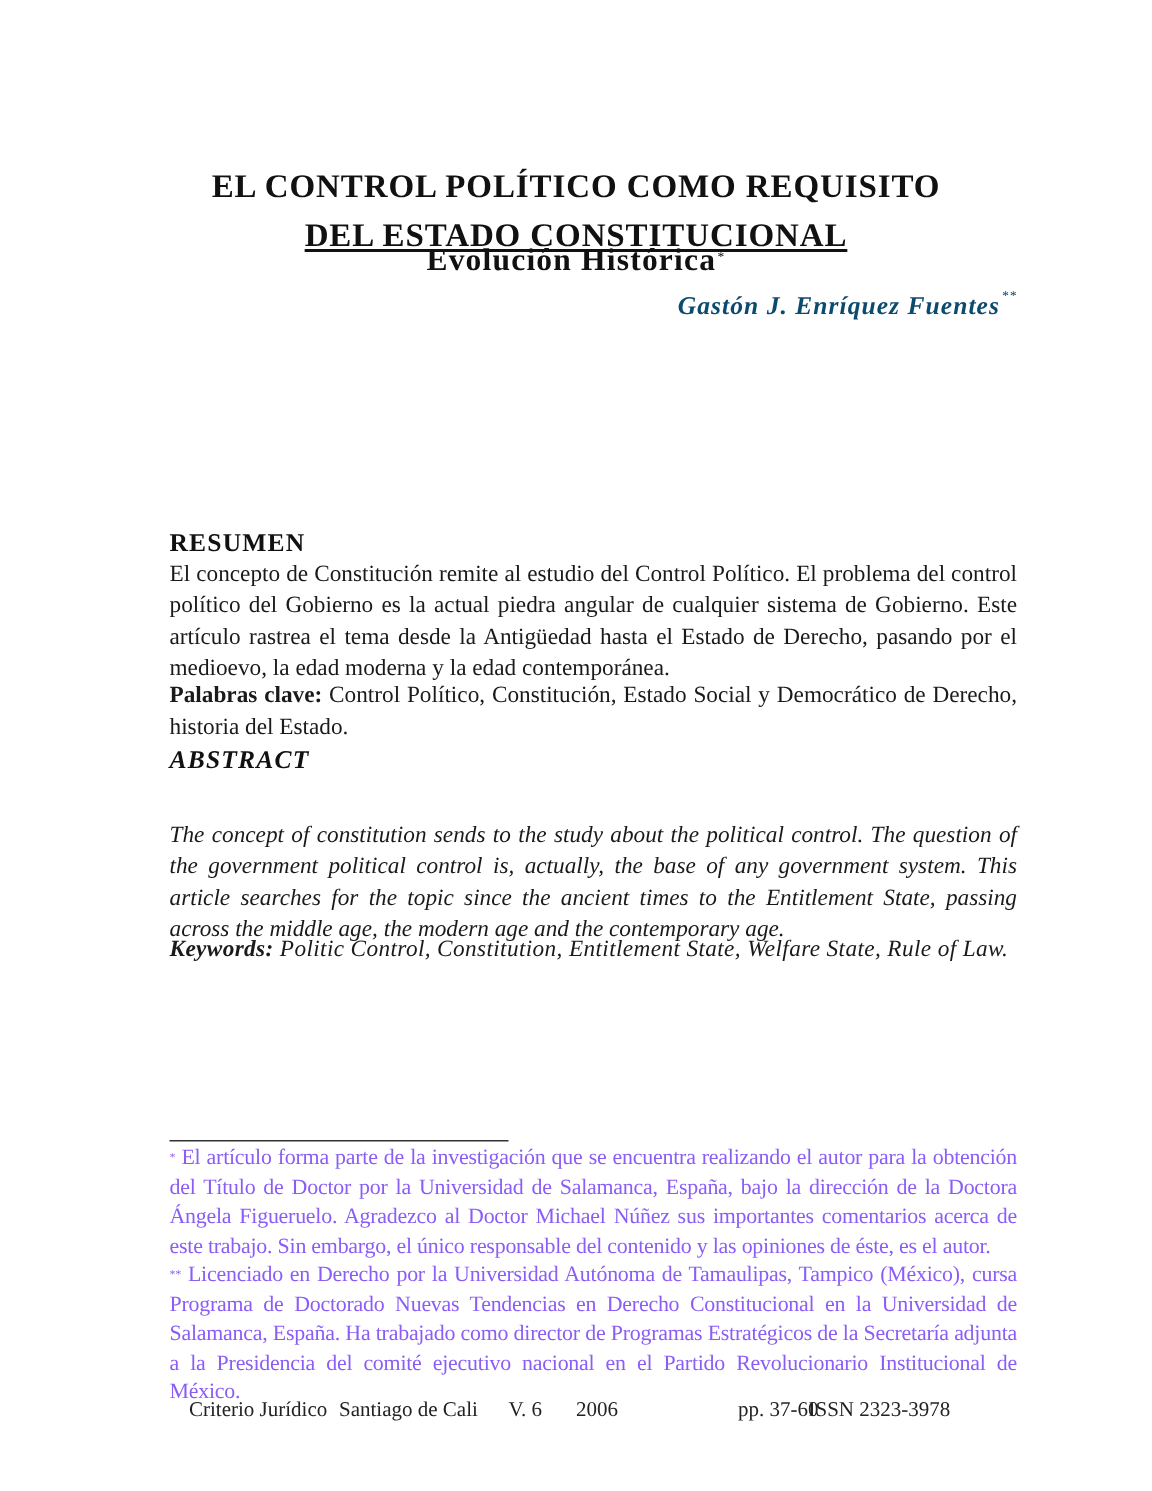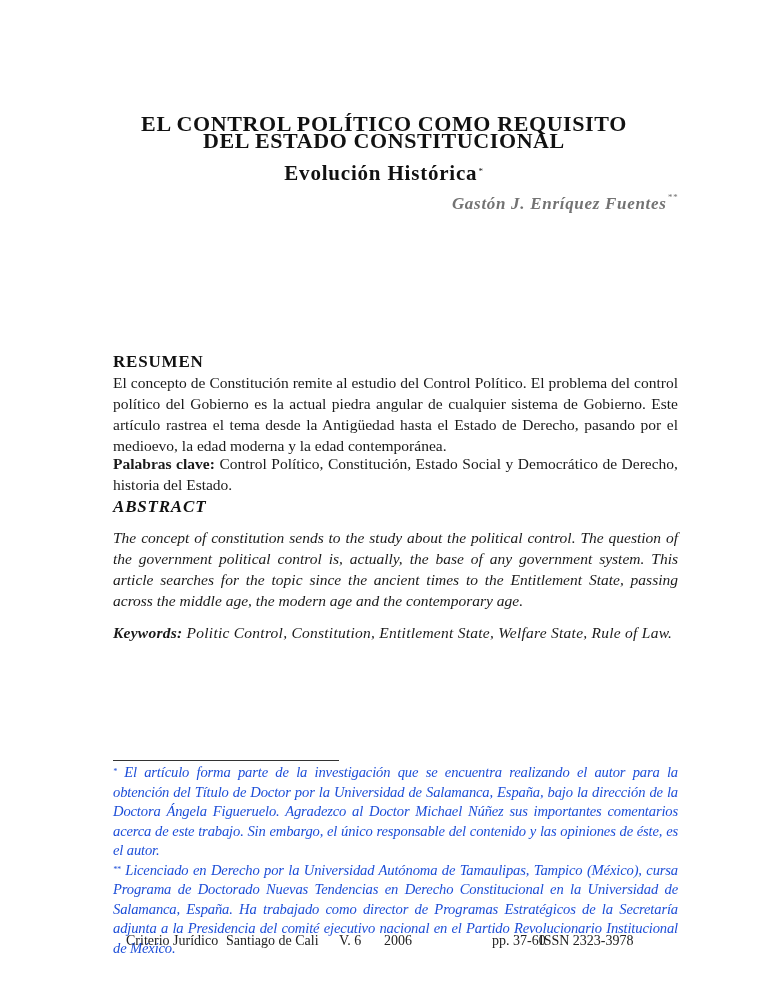--- a/index.html
+++ b/index.html
@@ -23,38 +23,38 @@
       width: 768px;
       text-align: center;
       font-weight: bold;
       font-size: 22px;
       line-height: 25px;
       letter-spacing: 0.6px;
       color: #111;
       white-space: nowrap;
     }
     .title-1 { top: 111px; }
-    .title-2 { top: 128px; }
+    .title-2 { top: 144px; text-decoration: underline; }
     .title-3 { top: 161px; font-size: 21px; letter-spacing: 0.8px; }
     sup.fn {
       font-size: 9px;
       vertical-align: top;
       position: relative;
       top: -2px;
       font-weight: normal;
       margin-left: 1px;
     }
     .author {
       top: 194px;
       right: 90px;
       font-style: italic;
       font-weight: bold;
       font-size: 17px;
       letter-spacing: 0.7px;
-      color: #737373;
+      color: #0c4a6e;
       white-space: nowrap;
     }
 
     
     .section {
       left: 113px;
       width: 565px;
     }
     .heading {
       font-weight: bold;
@@ -72,43 +72,42 @@
       color: #1a1a1a;
       margin-top: 16px;
     }
     .para.italic { font-style: italic; }
     .kw-label { font-weight: bold; }
 
     .resumen-head { top: 352px; }
     .resumen-body { top: 356px; }
     .palabras { top: 437px; }
     .abstract-head { top: 497px; }
-    .abstract-body { top: 511px; }
+    .abstract-body { top: 530px; }
     .keywords { top: 606px; }
     .keywords .para { text-align: left; letter-spacing: 0.25px; }
 
     
     .fn-rule {
       left: 113px;
       top: 760px;
       width: 226px;
       height: 0;
       border-top: 1px solid #333;
     }
     .footnotes {
       left: 113px;
       top: 763px;
       width: 565px;
       font-size: 14.6px;
       line-height: 19.5px;
       text-align: justify;
       text-align-last: left;
-      color: #1d4ed8;
+      color: #8b5cf6;
       letter-spacing: -0.15px;
-      font-style: italic;
     }
     .footnotes p { margin: 0; }
     .footnotes sup {
       font-size: 8px;
       vertical-align: top;
       position: relative;
       top: -1px;
     }
 
     

